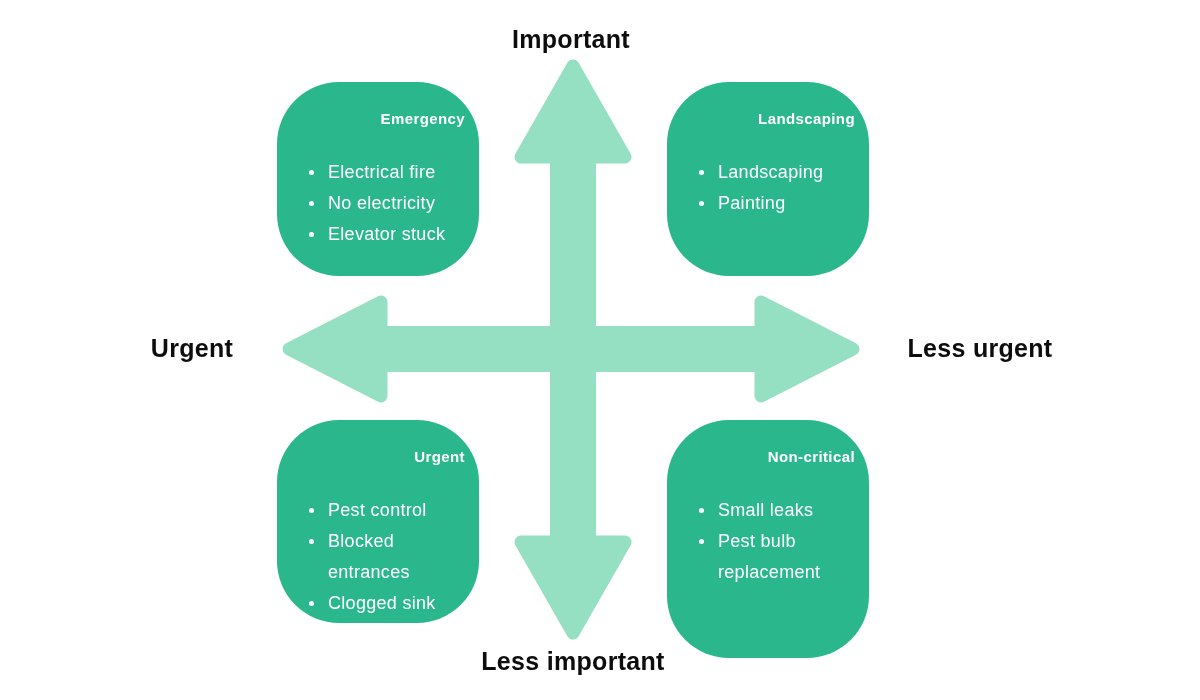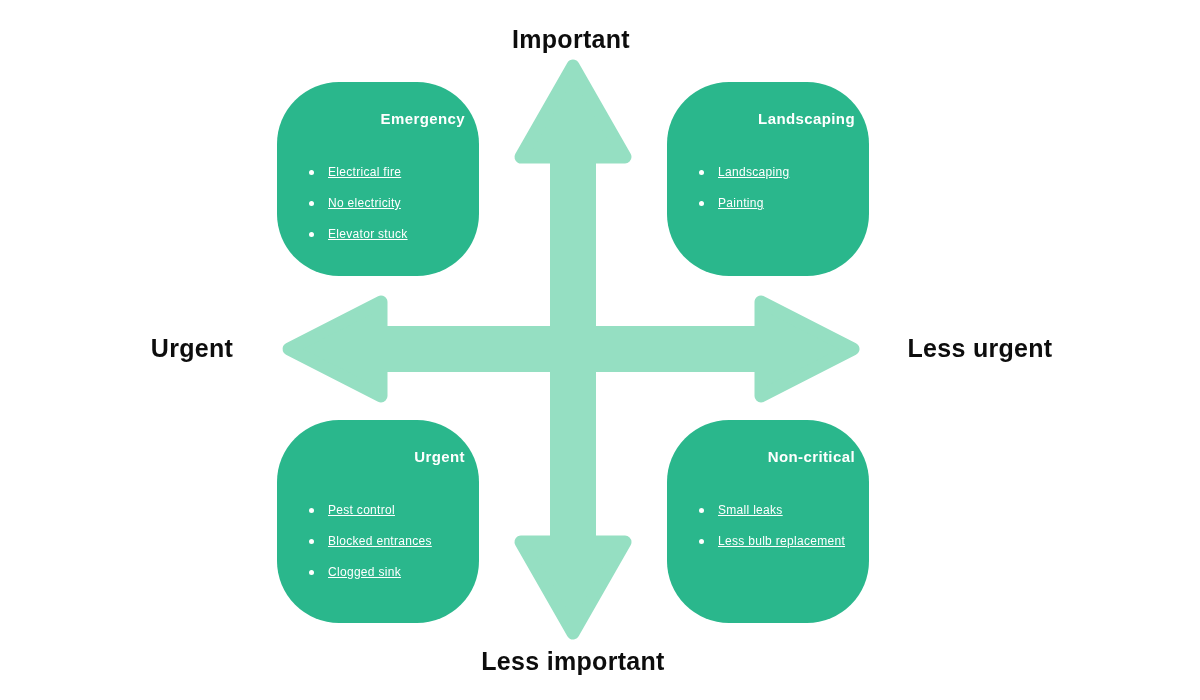--- a/index.html
+++ b/index.html
@@ -41,38 +41,37 @@
     position:absolute;
     width:202px;
     background:var(--box-green);
     border-radius:62px;
     color:var(--text-white);
     padding:22px 14px 14px 14px;
   }
   .quadrant.tl{left:277px;top:82px;height:194px;}
   .quadrant.tr{left:667px;top:82px;height:194px;}
   .quadrant.bl{left:277px;top:420px;height:203px;}
-  .quadrant.br{left:667px;top:420px;height:203px;}
+  .quadrant.br{left:667px;top:420px;height:238px;}
 
   .q-title{
     text-align:right;
     font-size:15px;
     font-weight:700;
     letter-spacing:0.4px;
     line-height:30px;
     margin-bottom:23px;
   }
   .q-list{
     list-style:none;
-    font-size:12px;
+    font-size:18px;
     font-weight:400;
     letter-spacing:0.3px;
     line-height:31px;
     padding-left:16px;
-    text-decoration:underline;
   }
   .q-list li{
     position:relative;
     padding-left:21px;
   }
   .q-list li::before{
     content:"";
     position:absolute;
     left:2px;top:13px;
     width:5px;height:5px;
@@ -128,17 +127,17 @@
       <li>Pest control</li>
       <li>Blocked entrances</li>
       <li>Clogged sink</li>
     </ul>
   </div>
 
   <div class="quadrant br">
     <div class="q-title">Non-critical</div>
     <ul class="q-list">
       <li>Small leaks</li>
-      <li>Less bulb replacement</li>
+      <li>Pest bulb replacement</li>
     </ul>
   </div>
 
 </div>
 
 </body></html>

